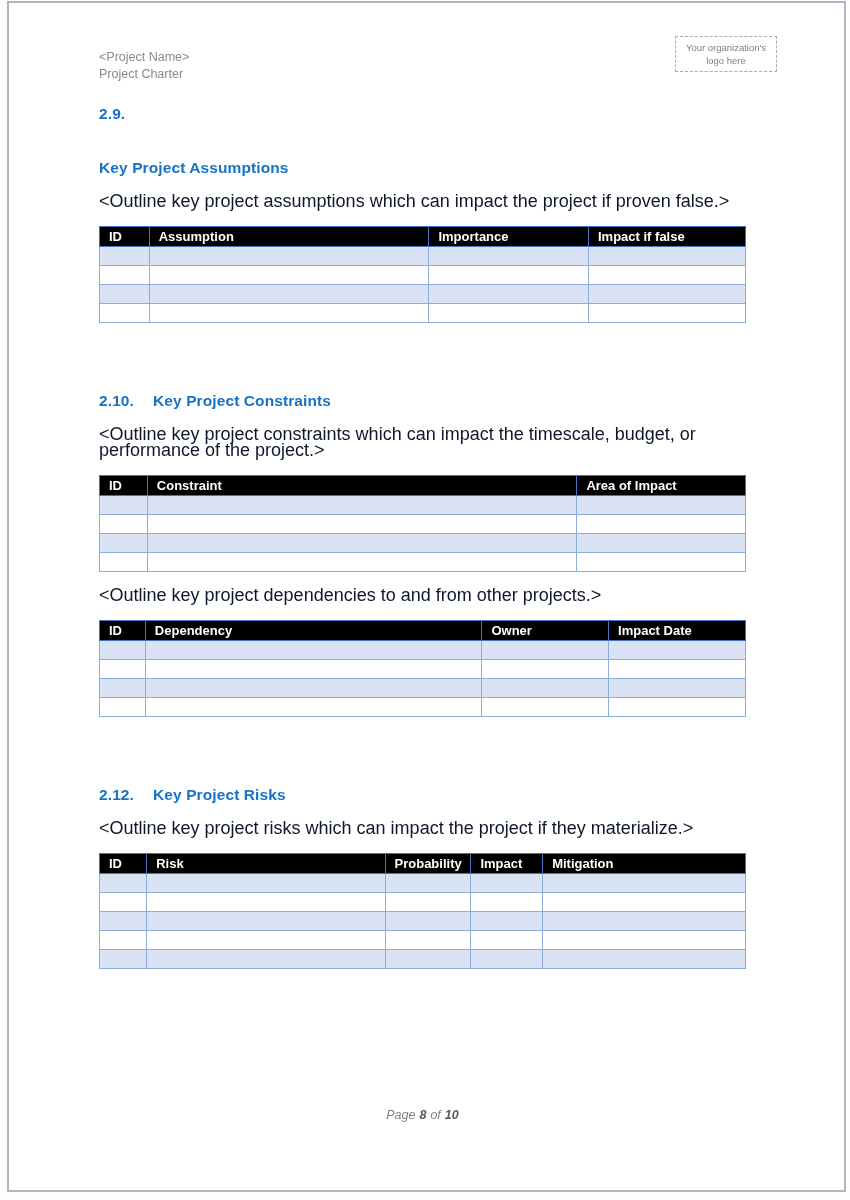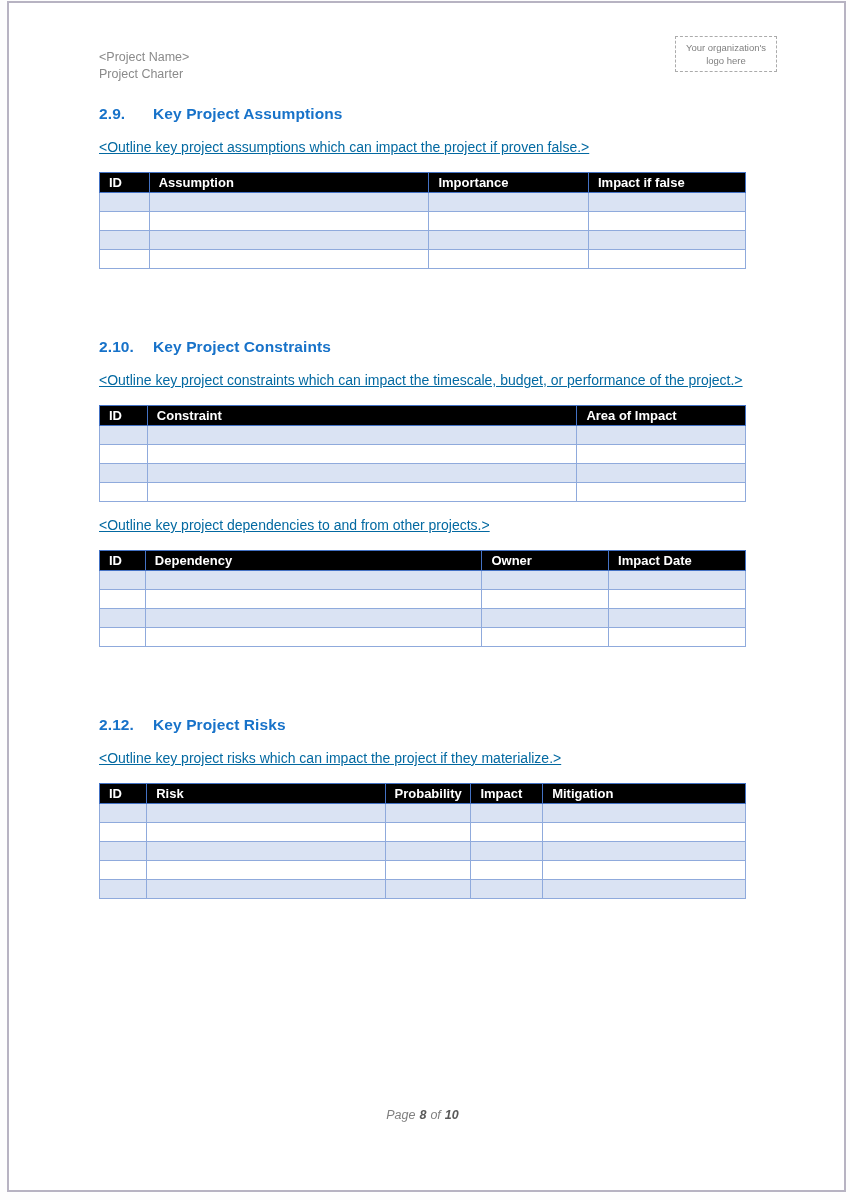--- a/index.html
+++ b/index.html
@@ -41,27 +41,26 @@
   }
   
   .section-heading {
     display: flex;
     margin: 68px 0 0 0;
     font-size: 15.5px; font-weight: bold;
     color: #1772c9;
     line-height: 20px;
     letter-spacing: 0.1px;
   }
-  .section:first-of-type .section-heading { margin-top: 21px; }
+  .section:first-of-type .section-heading { margin-top: 21px; flex-direction: column; }
   .sec-num { width: 54px; flex: 0 0 54px; }
   .section-desc {
     margin: 15px 0 0 0;
-    font-size: 14px; line-height: 16px;
-    color: #0369a1;
-    text-decoration: underline;
+    font-size: 18px; line-height: 16px;
+    color: #0f172a;
   }
   table.tbl {
     border-collapse: collapse;
     table-layout: fixed;
     width: 647px;
     margin-top: 17px;
   }
   table.tbl th {
     background: #000000;
     border: 1px solid #4472c4;

